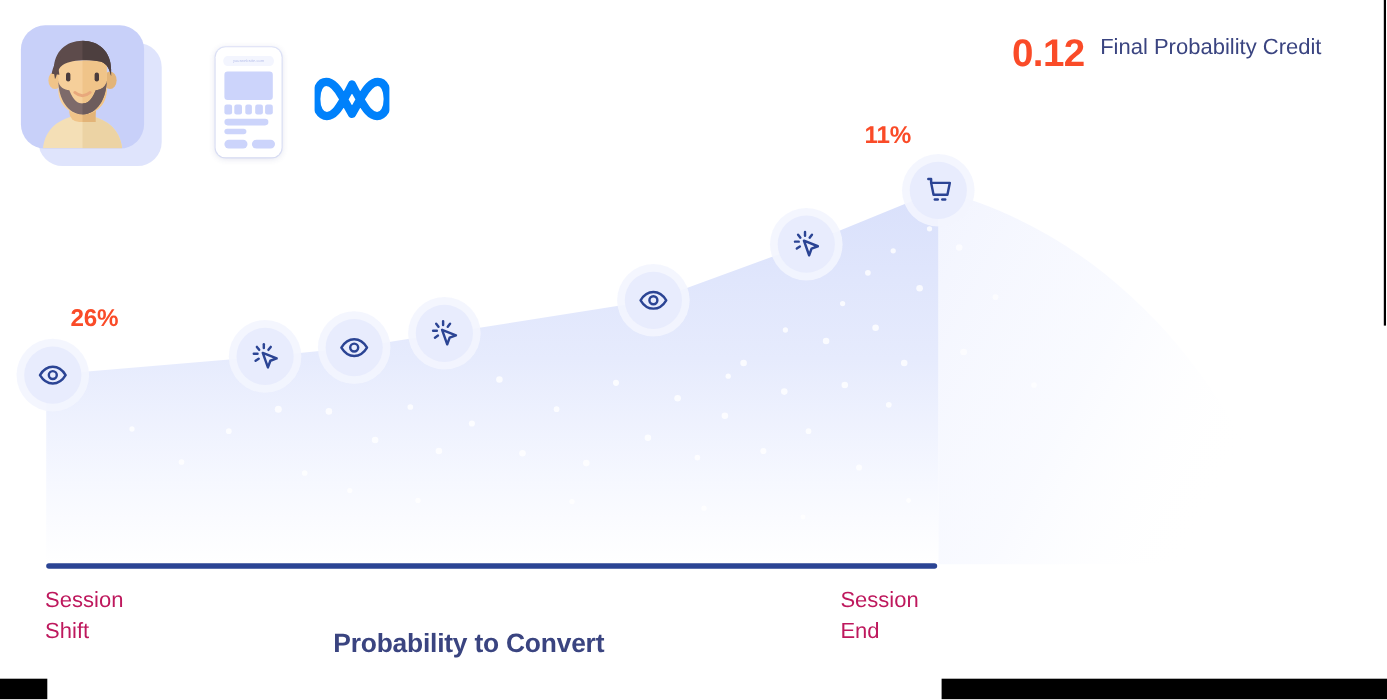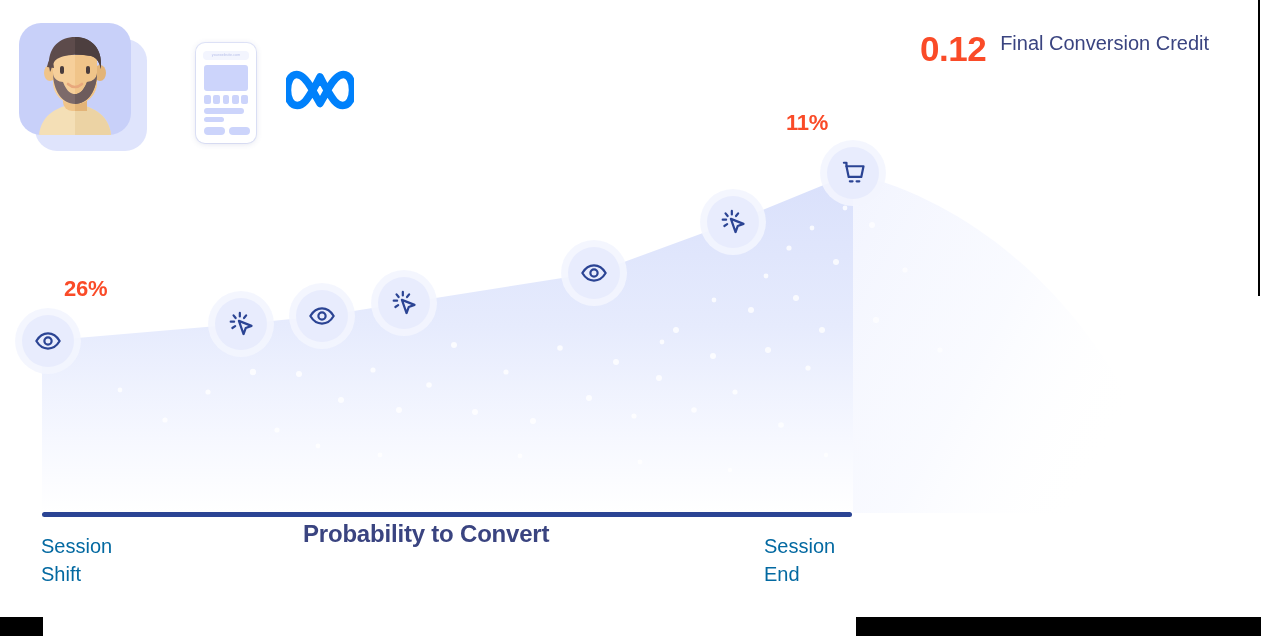--- a/index.html
+++ b/index.html
@@ -113,21 +113,21 @@
     position: absolute;
     color: #fa4b28;
     font-size: 22px;
     font-weight: bold;
     letter-spacing: -0.2px;
   }
 
   
   .lbl {
     position: absolute;
-    color: #0369a1;
+    color: #be185d;
     font-size: 20px;
     line-height: 1.4;
     font-weight: normal;
   }
   .lbl-title {
     position: absolute;
     color: #3a4480;
     font-size: 24px;
     font-weight: bold;
     letter-spacing: -0.2px;
@@ -354,31 +354,31 @@
   </div>
 
   <div class="pct" style="left:64px; top:276px;">26%</div>
   <div class="pct" style="left:786px; top:110px;">11%</div>
 
   <div class="lbl" style="left:41px; top:532px;">
     <div>Session</div>
     <div>Shift</div>
   </div>
 
-  <div class="lbl-title" style="left:303px; top:520px;">Probability to Convert</div>
+  <div class="lbl-title" style="left:303px; top:572px;">Probability to Convert</div>
 
   <div class="lbl" style="left:764px; top:532px;">
     <div>Session</div>
     <div>End</div>
   </div>
 
   <div class="stats">
     <div class="stat stat-2">
       <div class="stat-value">0.12</div>
-      <div class="stat-label">Final Conversion Credit</div>
+      <div class="stat-label">Final Probability Credit</div>
     </div>
   </div>
 
   <div class="edge-line" style="left:1258px; top:0; width:2px; height:296px;"></div>
   <div class="bar-black" style="left:0; top:617px; width:43px; height:19px;"></div>
   <div class="bar-black" style="left:856px; top:617px; width:405px; height:19px;"></div>
 
 </div>
 
 </body></html>

